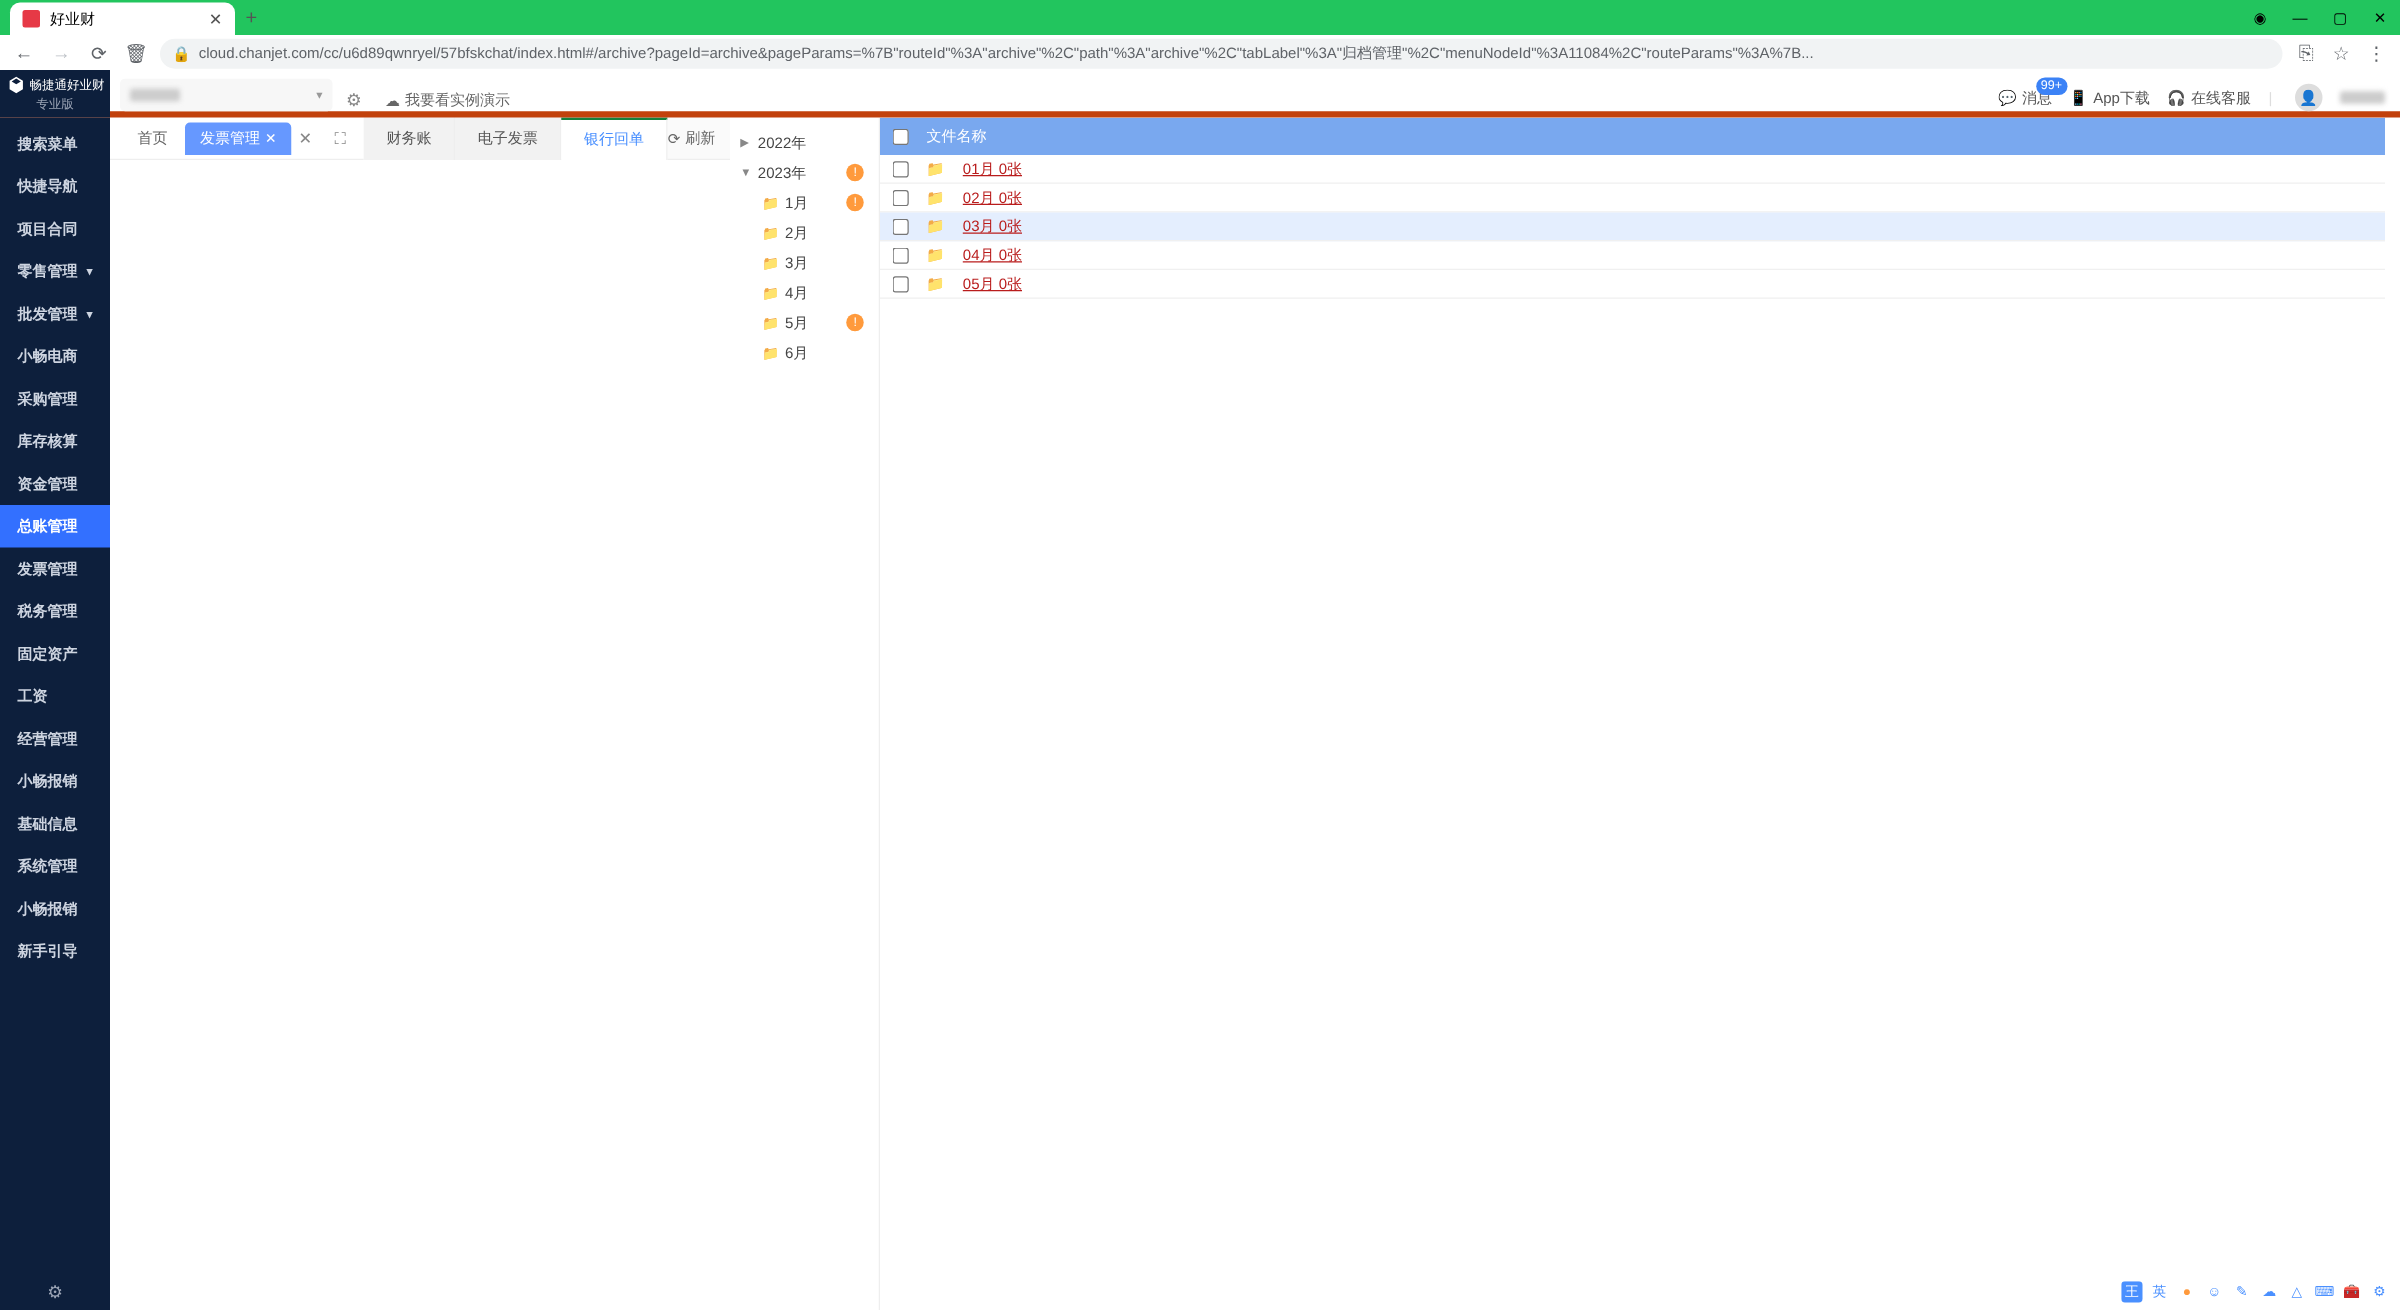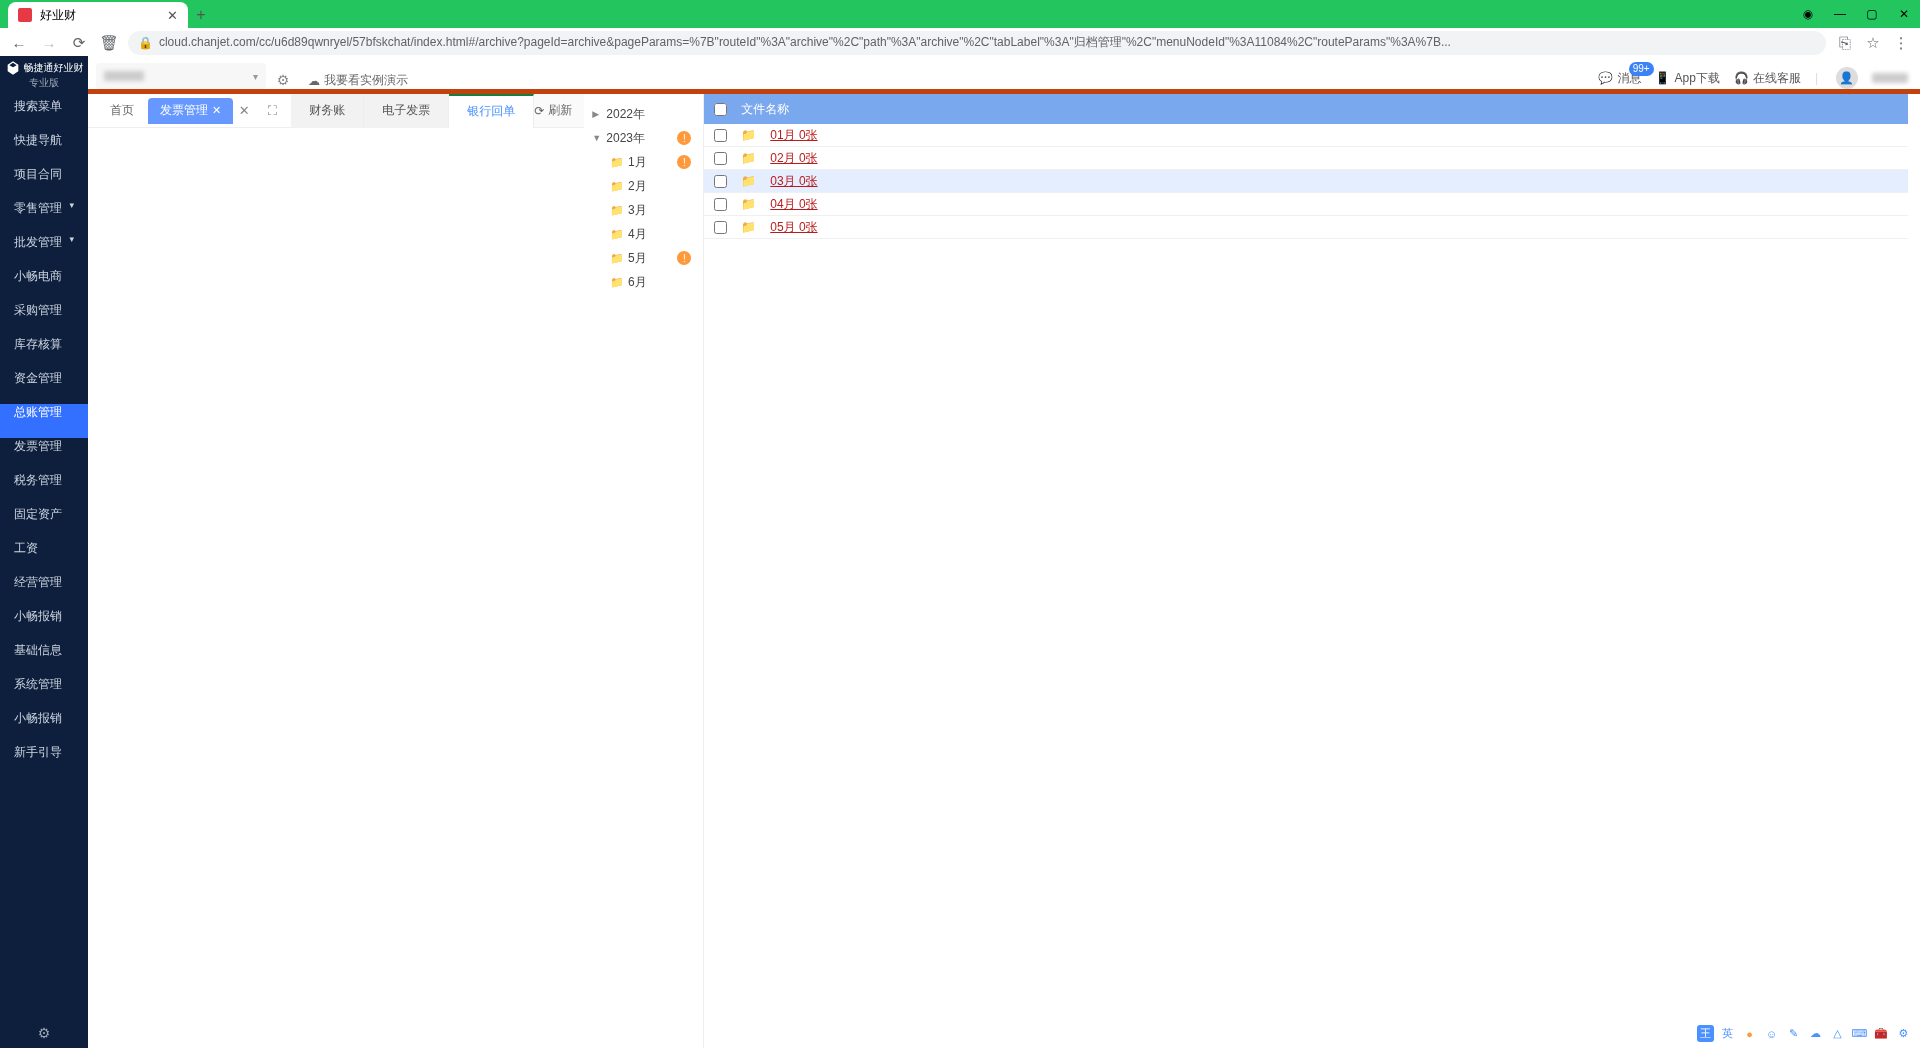--- a/index.html
+++ b/index.html
@@ -33,21 +33,21 @@
 .avatar { width:22px; height:22px; border-radius:50%; background:#ddd; display:flex; align-items:center; justify-content:center; color:#999; margin-left:4px; }
 .avatar-name { width:36px; height:10px; background:#ccc; filter:blur(2px); border-radius:2px; }
 
 
 .layout { display:flex; height: calc(100vh - 56px - 38px); }
 
 
 .sidebar { width:88px; background:#0d1f3c; color:#cdd4e0; display:flex; flex-direction:column; font-size:12px; }
 .logo-icon { width:16px; height:16px; display:flex; align-items:center; justify-content:center; }
 .side-nav { flex:1; overflow-y:auto; padding-top:4px; }
-.side-item { height:34px; display:flex; padding:0 14px; cursor:pointer; white-space:nowrap; position:relative; }
+.side-item { height:34px; display:flex; align-items:center; padding:0 14px; cursor:pointer; white-space:nowrap; position:relative;font-weight:bold; }
 .side-item.active { background:#3370ff; color:#fff; }
 .side-item .chev-r { margin-left:auto; font-size:9px; }
 .side-footer { height:30px; display:flex; align-items:center; justify-content:center; font-size:14px; cursor:pointer; color:#9ba4b5; }
 
 
 .main { flex:1; display:flex; flex-direction:row; background:#fff; }
 
 
 .page-tabs { height:34px; display:flex; align-items:center; border-bottom:1px solid #eee; padding-left:10px; }
 .page-tab { height:26px; padding:0 12px; display:flex; align-items:center; font-size:12px; color:#666; cursor:pointer; gap:4px; border-radius:4px 4px 0 0; }

